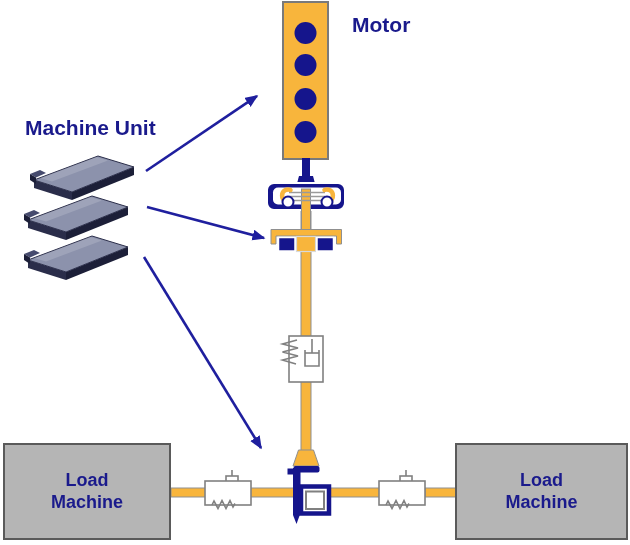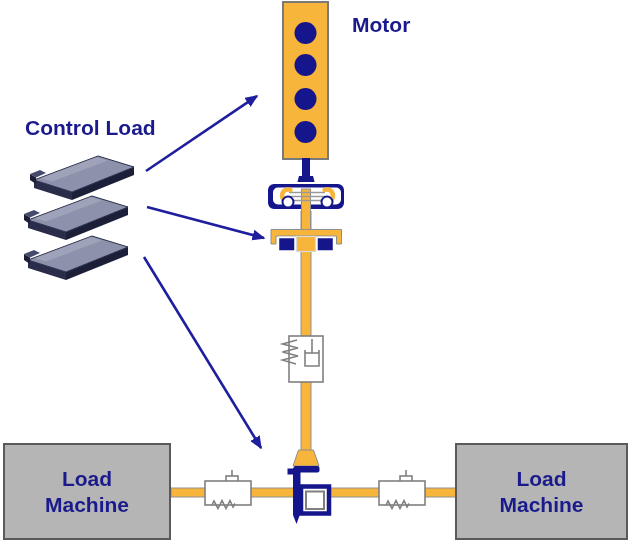--- a/index.html
+++ b/index.html
@@ -2,21 +2,21 @@
 <html style="--background: #FFFFFF; --shaft-yellow: #F8B53C; --navy: #15158C; --label-navy: #1A1A8C; --arrow-navy: #1F1F9E; --machine-gray: #B5B5B5; --machine-border: #5A5A5A; --outline-gray: #8F8F8F; --symbol-gray: #808080; --ecu-top: #8C92AC; --ecu-side: #2A2D4A; --ecu-dark: #1C1F38; --ecu-connector: #464B6E;"><head>
 <meta charset="utf-8">
 <style>
   html,body{margin:0;padding:0;background:#fff;}
   #stage{position:relative;width:630px;height:545px;background:var(--background,#fff);overflow:hidden;
          font-family:"Liberation Sans",sans-serif;}
   #stage svg{position:absolute;left:0;top:0;}
   .label{position:absolute;font-weight:700;font-size:21px;color:var(--label-navy,#1a1a8c);white-space:nowrap;text-align:right;}
   .machine{position:absolute;box-sizing:border-box;background:var(--machine-gray,#b5b5b5);
            border:2px solid var(--machine-border,#5a5a5a);display:flex;align-items:center;justify-content:center;}
-  .machine .mtext{width:104px;text-align:center;font-weight:700;font-size:21px;line-height:1.22;
+  .machine .mtext{width:104px;text-align:center;font-weight:700;font-size:18px;line-height:1.22;
            color:var(--label-navy,#1a1a8c);}
   
   .f-yellow{fill:var(--shaft-yellow,#f8b53c);stroke:var(--outline-gray,#8f8f8f);stroke-width:1;}
   .f-navy{fill:var(--navy,#15158c);}
   .sym{fill:#fff;stroke:var(--symbol-gray,#808080);stroke-width:1.6;}
   .symline{fill:none;stroke:var(--symbol-gray,#808080);stroke-width:1.6;}
   .arrow{stroke:var(--arrow-navy,#1f1f9e);stroke-width:2.6;fill:none;}
 </style>
 </head>
 <body>
@@ -134,21 +134,21 @@
       </g>
     </g>
 
     <g>
       <line class="arrow" x1="146" y1="171" x2="257" y2="96" marker-end="url(#ah)"></line>
       <line class="arrow" x1="147" y1="207" x2="264" y2="238" marker-end="url(#ah)"></line>
       <line class="arrow" x1="144" y1="257" x2="261" y2="448" marker-end="url(#ah)"></line>
     </g>
   </svg>
 
-  <div class="label" style="left:25px;top:116px;">Control Load</div>
+  <div class="label" style="left:25px;top:116px;">Machine Unit</div>
   <div class="label" style="left:352px;top:13px;">Motor</div>
 
   <div class="machine" style="left:3px;top:443px;width:168px;height:97px;">
     <div class="mtext">Load Machine</div>
   </div>
   <div class="machine" style="left:455px;top:443px;width:173px;height:97px;">
     <div class="mtext">Load Machine</div>
   </div>
 
 </div>

